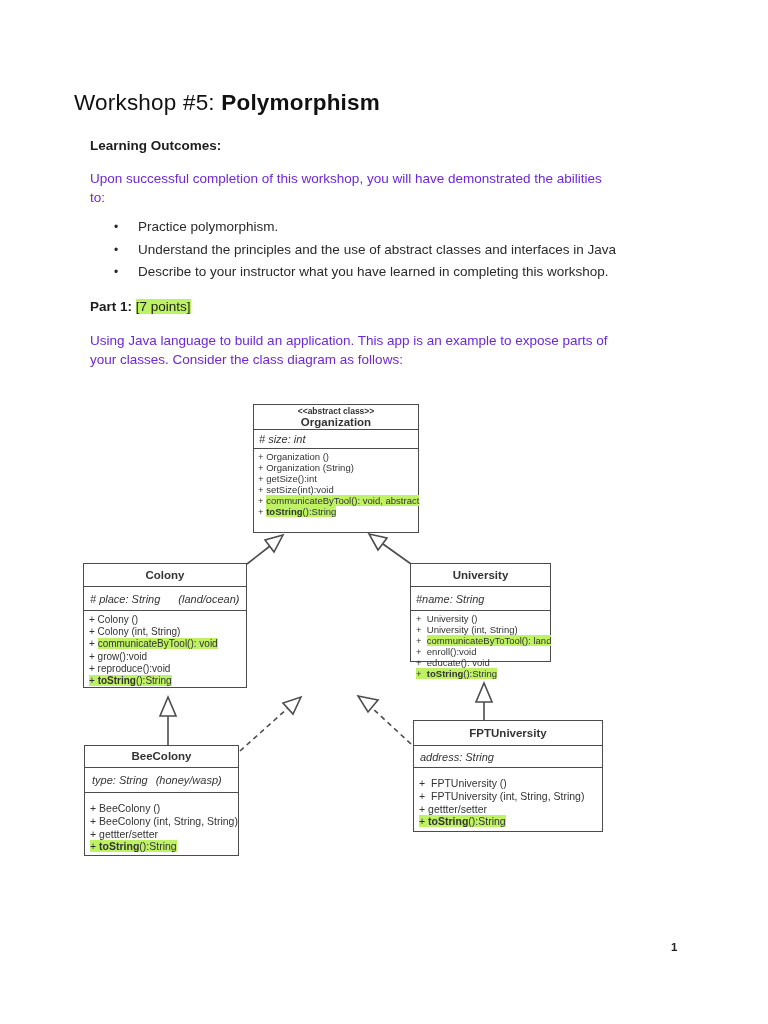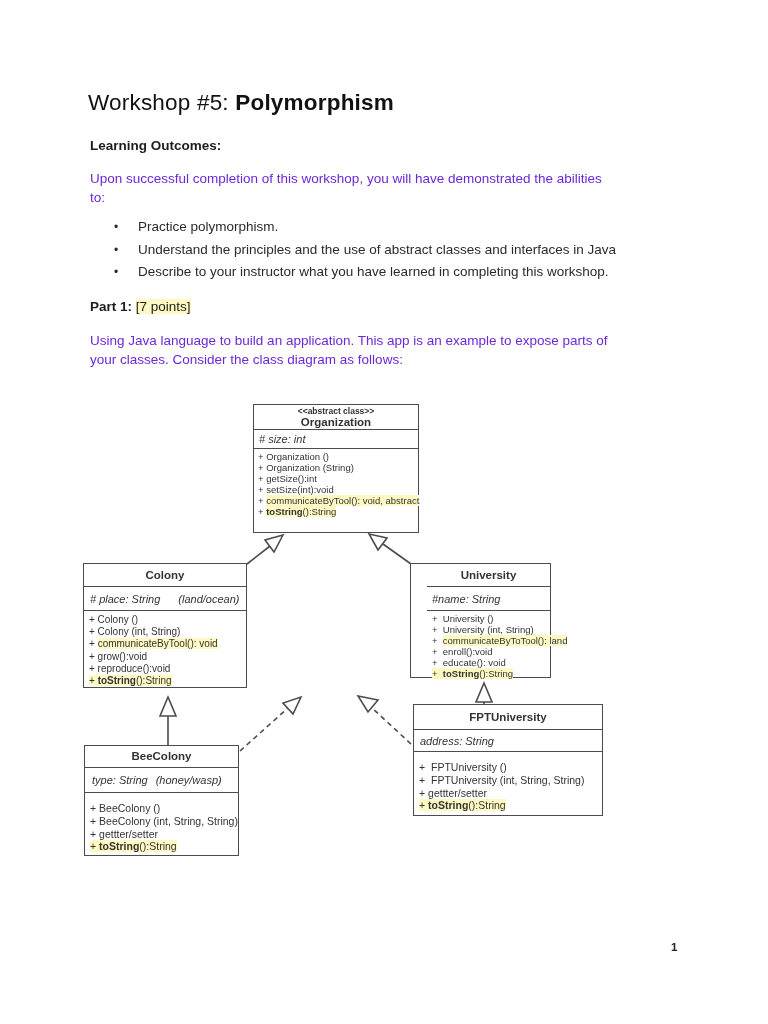--- a/index.html
+++ b/index.html
@@ -2,31 +2,31 @@
 <html><head>
 <meta charset="utf-8">
 <style>
   html,body { margin:0; padding:0; background:#fff; }
   .page {
     position:relative; width:768px; height:1024px; background:#ffffff;
     font-family:"Liberation Sans","DejaVu Sans",sans-serif; color:#222;
     overflow:hidden;
   }
   
-  .doc-title { position:absolute; left:88px; top:90px; font-size:22.5px; color:#111; letter-spacing:.2px; }
+  .doc-title { position:absolute; left:74px; top:90px; font-size:22.5px; color:#111; letter-spacing:.2px; }
   .doc-title .bold { font-weight:bold; }
   .lo-heading { position:absolute; left:90px; top:138px; font-size:13.5px; font-weight:bold; color:#1d1d1d; }
   .para { position:absolute; left:90px; font-size:13.5px; line-height:18.5px; color:#6d28d9; }
   .para-intro { top:170px; width:600px; }
   .bullets { position:absolute; left:114px; top:219px; font-size:13.5px; color:#2a2a2a; }
   .bullet-row { display:flex; align-items:flex-start; height:22.6px; }
   .bullet-glyph { width:24px; font-size:12px; padding-top:1px; }
   .part1 { position:absolute; left:90px; top:299px; font-size:13.5px; color:#1d1d1d; }
   .part1 .lbl { font-weight:bold; }
-  .hl { background:#fef9c3; }
+  .hl { background:#bef264; }
   .para-part1 { top:332px; width:600px; }
   .page-num { position:absolute; left:671px; top:941px; font-size:11.5px; font-weight:bold; color:#222; }
 
   
   .arrows { position:absolute; left:0; top:0; z-index:0; }
   .cls { position:absolute; background:#fff; border:1.6px solid #4c4c4c; box-sizing:border-box; z-index:1; color:#333; }
   .cls .hdr { border-bottom:1.4px solid #4c4c4c; display:flex; flex-direction:column; align-items:center; justify-content:center; box-sizing:border-box; }
   .cls .stereo { font-size:8.5px; font-weight:bold; line-height:10px; }
   .cls .cname { font-size:11.5px; font-weight:bold; line-height:12.5px; }
   .cls .attr { border-bottom:1.4px solid #4c4c4c; display:flex; align-items:center; box-sizing:border-box; font-size:11px;font-style:italic; }
@@ -40,40 +40,40 @@
   .c-org  .methods { padding:3px 0 0 4px; font-size:9.5px; }
   .c-org  .ml { line-height:10.9px; }
 
   .c-col  { left:83px; top:563px; width:164px; height:125px; }
   .c-col  .hdr { height:23px; }
   .c-col  .attr { height:24px; padding-left:6px; }
   .c-col  .attr .note { margin-left:18px; }
   .c-col  .methods { padding:3px 0 0 5px; font-size:10px; }
   .c-col  .ml { line-height:12.2px; }
 
-  .c-uni  { left:410px; top:563px; width:141px; height:115px;padding-left:16px; }
+  .c-uni  { left:410px; top:563px; width:141px; height:99px; }
   .c-uni  .hdr { height:23px; }
   .c-uni  .attr { height:24px; padding-left:5px;text-align:center; }
   .c-uni  .methods { padding:3px 0 0 5px; font-size:9.5px; }
   .c-uni  .ml { line-height:10.9px; }
 
   .c-role { left:261px; top:641px; width:122px; height:48px; }
   .c-role .hdr { height:26px; }
   .c-role .stereo { font-size:9px; }
   .c-role .cname { font-size:11.5px; line-height:12px; }
   .c-role .methods { padding:4px 0 0 5px; font-size:10px; }
 
   .c-bee  { left:84px; top:745px; width:155px; height:111px; }
   .c-bee  .hdr { height:22px; }
   .c-bee  .attr { height:25px; padding-left:7px; }
   .c-bee  .attr .note { margin-left:8px; }
   .c-bee  .methods { padding:9px 0 0 5px; font-size:10.5px; }
   .c-bee  .ml { line-height:12.8px; }
 
-  .c-fpt  { left:413px; top:704px; width:190px; height:112px; }
+  .c-fpt  { left:413px; top:720px; width:190px; height:112px; }
   .c-fpt  .hdr { height:25px; }
   .c-fpt  .attr { height:22px; padding-left:6px; }
   .c-fpt  .methods { padding:9px 0 0 5px; font-size:10.5px; }
   .c-fpt  .ml { line-height:12.8px; }
 </style>
 </head>
 <body>
 
 <div class="page">
 

